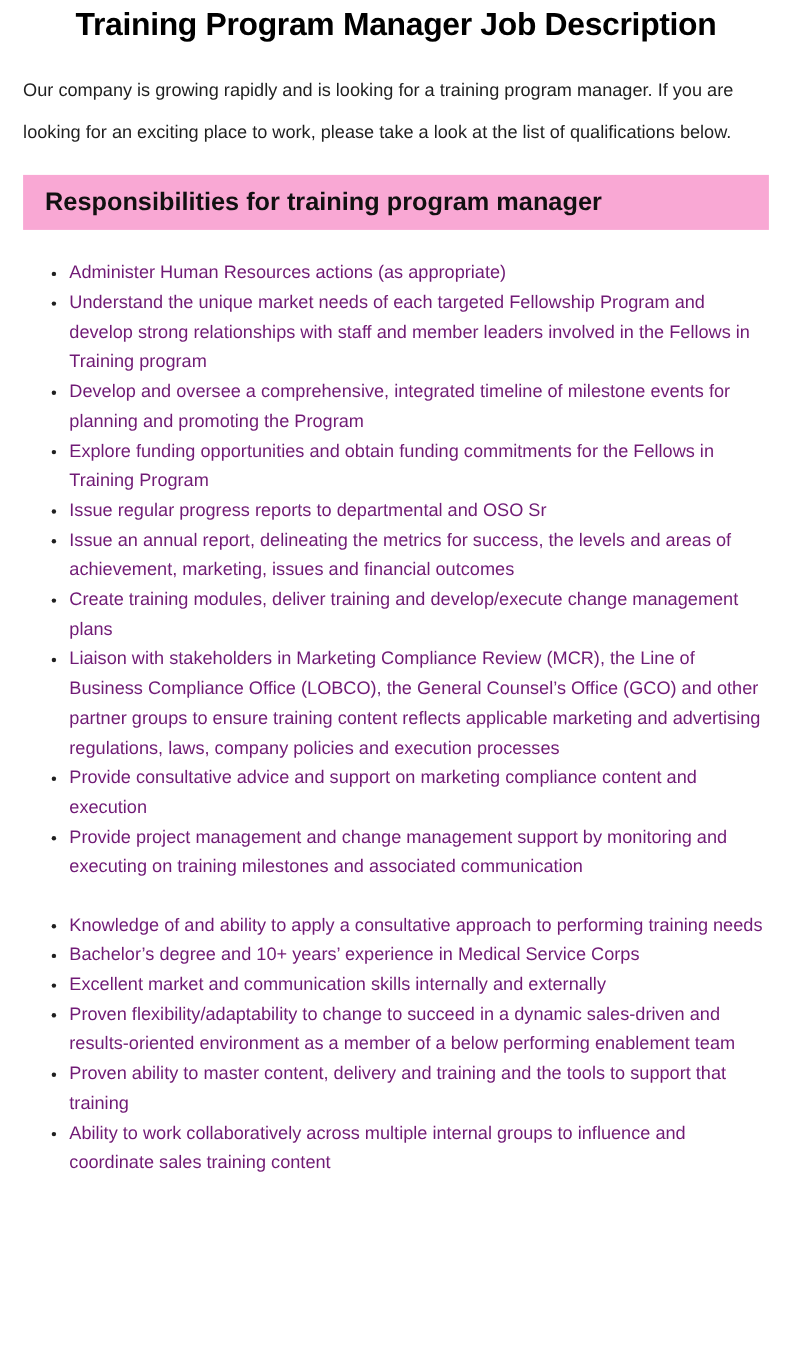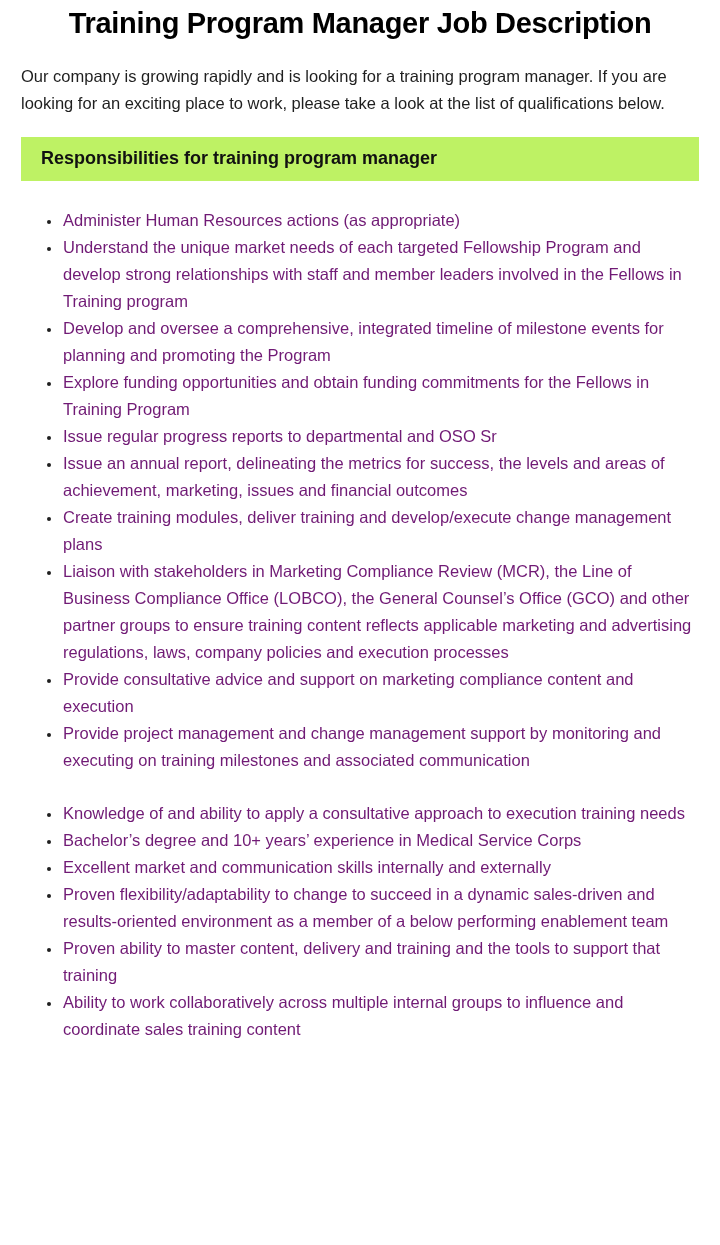--- a/index.html
+++ b/index.html
@@ -25,29 +25,29 @@
     font-size: 29px;
     line-height: 1.2;
     font-weight: 700;
     letter-spacing: -0.3px;
     text-align: center;
     color: #000000;
   }
   p.intro {
     margin: 22px 0 0 0;
     font-size: 16.5px;
-    line-height: 27px;
+    line-height: 38px;
     color: #1f1f1f;
   }
   .section-heading {
     margin-top: 20px;
     margin-right: 0;
-    background: #bef264;
+    background: #f9a8d4;
     padding: 11px 20px 12px 20px;
-    font-size: 18px;
+    font-size: 23px;
     font-weight: 700;
     color: #111111;
     box-sizing: border-box;
   }
   ul.section-list {
     margin: 26px 0 16px 0;
     padding-left: 41px;
     list-style-type: disc;
   }
   ul.section-list li {
@@ -80,21 +80,21 @@
           <li>Issue regular progress reports to departmental and OSO Sr</li>
           <li>Issue an annual report, delineating the metrics for success, the levels and areas of achievement, marketing, issues and financial outcomes</li>
           <li>Create training modules, deliver training and develop/execute change management plans</li>
           <li>Liaison with stakeholders in Marketing Compliance Review (MCR), the Line of Business Compliance Office (LOBCO), the General Counsel’s Office (GCO) and other partner groups to ensure training content reflects applicable marketing and advertising regulations, laws, company policies and execution processes</li>
           <li>Provide consultative advice and support on marketing compliance content and execution</li>
           <li>Provide project management and change management support by monitoring and executing on training milestones and associated communication</li>
         </ul>
       </section>
       <section>
         <ul class="section-list">
-          <li>Knowledge of and ability to apply a consultative approach to execution training needs</li>
+          <li>Knowledge of and ability to apply a consultative approach to performing training needs</li>
           <li>Bachelor’s degree and 10+ years’ experience in Medical Service Corps</li>
           <li>Excellent market and communication skills internally and externally</li>
           <li>Proven flexibility/adaptability to change to succeed in a dynamic sales-driven and results-oriented environment as a member of a below performing enablement team</li>
           <li>Proven ability to master content, delivery and training and the tools to support that training</li>
           <li>Ability to work collaboratively across multiple internal groups to influence and coordinate sales training content</li>
         </ul>
       </section>
     </div>
 </div>
 

